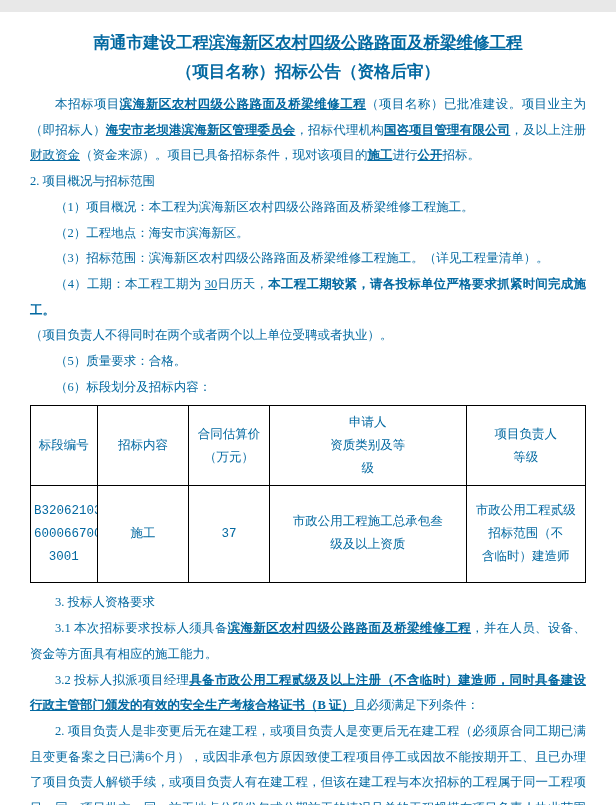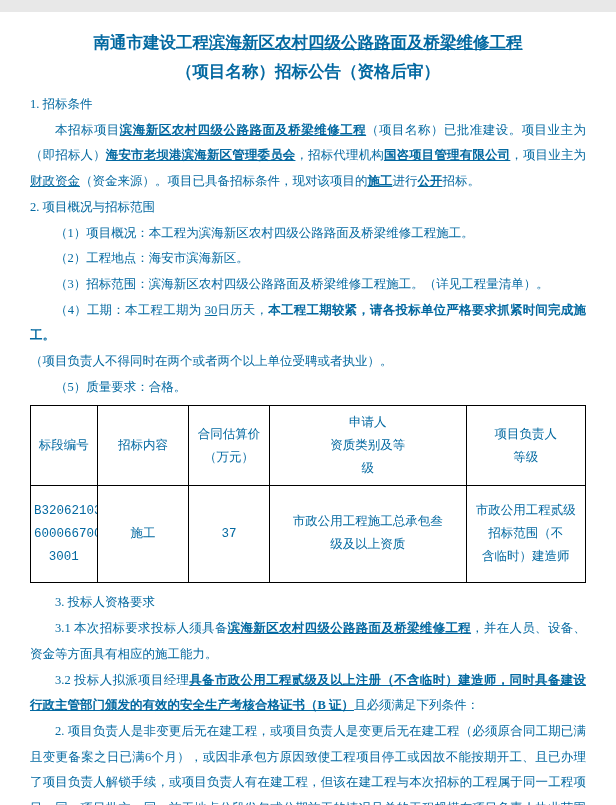--- a/index.html
+++ b/index.html
@@ -69,30 +69,30 @@
 
 <div class="page">
 
   <div class="doc-title">
     <div><span>南通市建设工程</span><span class="u-part">滨海新区农村四级公路路面及桥梁维修工程</span></div>
     <div>（项目名称）招标公告（资格后审）</div>
   </div>
 
   <div class="body-block">
 
-    <div class="line">1. 招标条件</div>
-    <p class="line indent"><span>本招标项目</span><span class="bu">滨海新区农村四级公路路面及桥梁维修工程</span><span>（项目名称）已批准建设。项目业主为（即招标人）</span><span class="bu">海安市老坝港滨海新区管理委员会</span><span>，招标代理机构</span><span class="bu">国咨项目管理有限公司</span><span>，项目业主为</span><span class="u">财政资金</span><span>（资金来源）。项目已具备招标条件，现对该项目的</span><span class="bu">施工</span><span>进行</span><span class="bu">公开</span><span>招标。</span></p>
+    <p class="line indent"><span>本招标项目</span><span class="bu">滨海新区农村四级公路路面及桥梁维修工程</span><span>（项目名称）已批准建设。项目业主为（即招标人）</span><span class="bu">海安市老坝港滨海新区管理委员会</span><span>，招标代理机构</span><span class="bu">国咨项目管理有限公司</span><span>，及以上注册</span><span class="u">财政资金</span><span>（资金来源）。项目已具备招标条件，现对该项目的</span><span class="bu">施工</span><span>进行</span><span class="bu">公开</span><span>招标。</span></p>
 
     <div class="line">2. 项目概况与招标范围</div>
     <p class="line indent">（1）项目概况：本工程为滨海新区农村四级公路路面及桥梁维修工程施工。</p>
     <p class="line indent">（2）工程地点：海安市滨海新区。</p>
     <p class="line indent">（3）招标范围：滨海新区农村四级公路路面及桥梁维修工程施工。（详见工程量清单）。</p>
     <p class="line indent"><span>（4）工期：本工程工期为 </span><span class="u">30</span><span>日历天，</span><span class="b">本工程工期较紧，请各投标单位严格要求抓紧时间完成施工。</span></p>
     <p class="line">（项目负责人不得同时在两个或者两个以上单位受聘或者执业）。</p>
     <p class="line indent">（5）质量要求：合格。</p>
+    <p class="line indent">（6）标段划分及招标内容：</p>
 
     <table class="lots">
       <colgroup>
         <col class="col-lot">
           <col class="col-scope">
           <col class="col-price">
           <col class="col-qual">
           <col class="col-leader">
       </colgroup>
       <thead>

